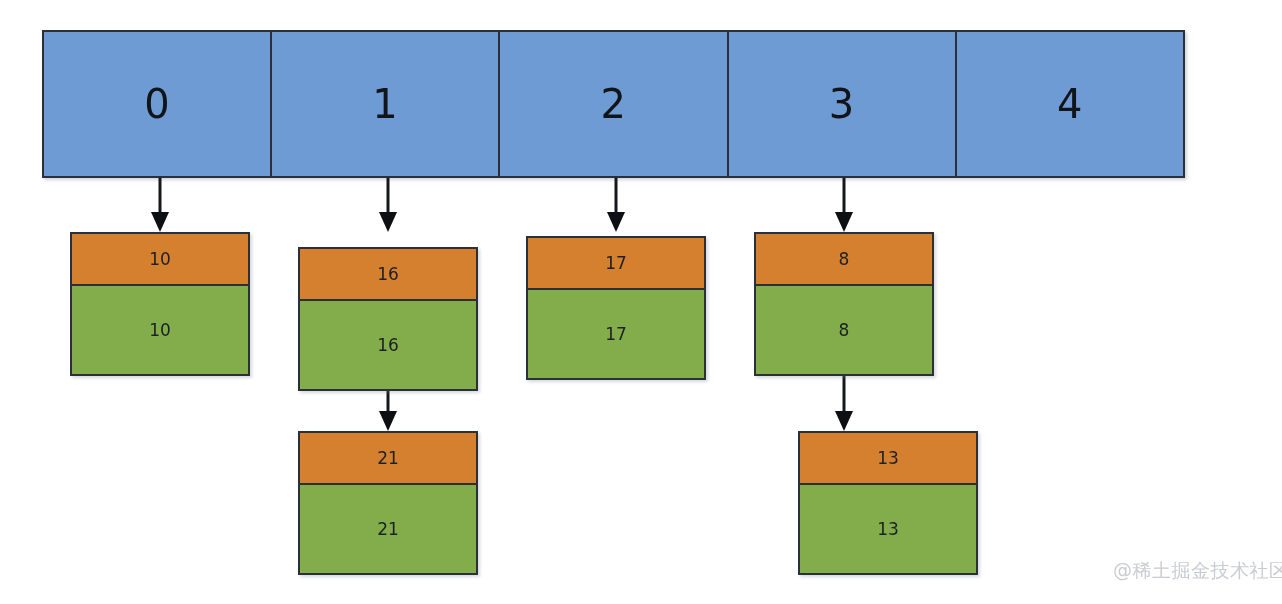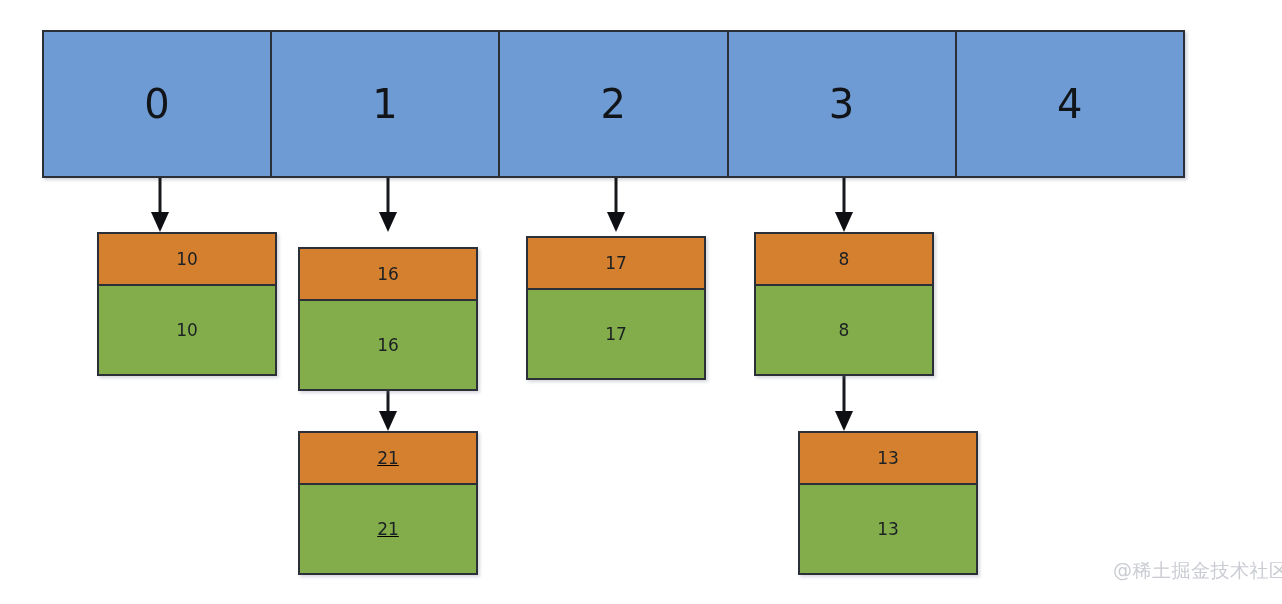--- a/index.html
+++ b/index.html
@@ -166,21 +166,21 @@
     </svg>
   </div>
 
   <div class="arrow" style="left:833px; top:374px; height:59px;">
     <svg width="22" height="59" viewBox="0 0 22 59">
       <line x1="11" y1="0" x2="11" y2="42" stroke="#16181c" stroke-width="3"></line>
       <polygon points="11,57 2,37 20,37" fill="#0d0f12"></polygon>
     </svg>
   </div>
 
-  <div class="node" style="left:70px; top:232px;margin-left:27px;">
+  <div class="node" style="left:70px; top:232px;">
     <div class="node-key">
       <span class="node-text">10</span>
     </div>
     <div class="node-value">
       <span class="node-text">10</span>
     </div>
   </div>
 
   <div class="node" style="left:298px; top:247px;">
     <div class="node-key">
@@ -202,21 +202,21 @@
 
   <div class="node" style="left:754px; top:232px;">
     <div class="node-key">
       <span class="node-text">8</span>
     </div>
     <div class="node-value">
       <span class="node-text">8</span>
     </div>
   </div>
 
-  <div class="node" style="left:298px; top:431px;text-decoration:underline;">
+  <div class="node" style="left:298px; top:431px;">
     <div class="node-key">
       <span class="node-text">21</span>
     </div>
     <div class="node-value">
       <span class="node-text">21</span>
     </div>
   </div>
 
   <div class="node" style="left:798px; top:431px;">
     <div class="node-key">

